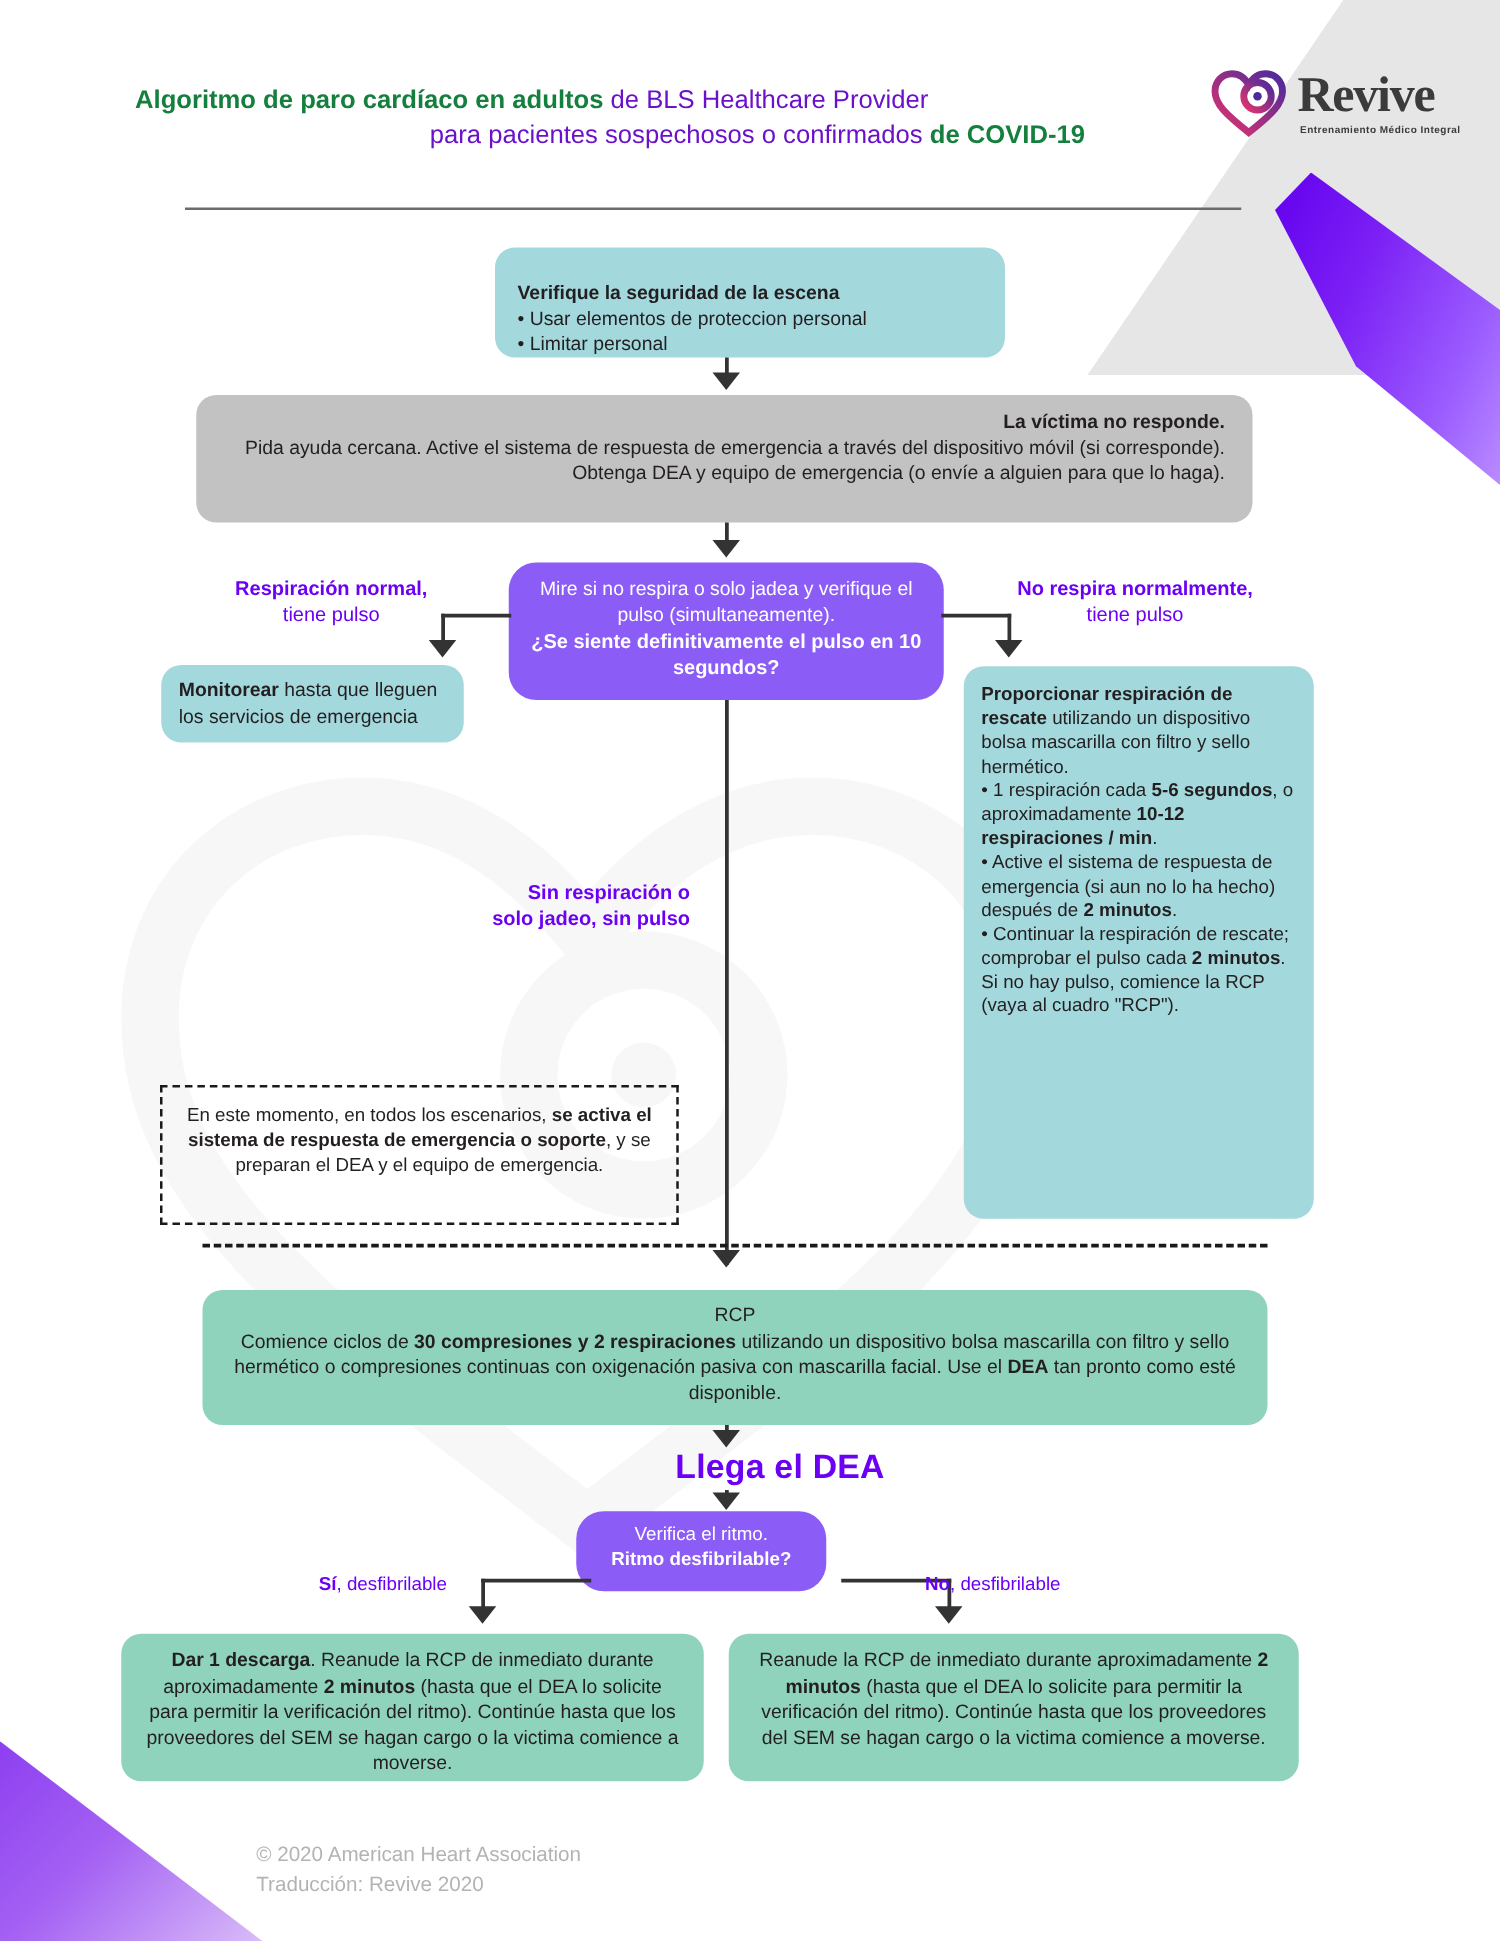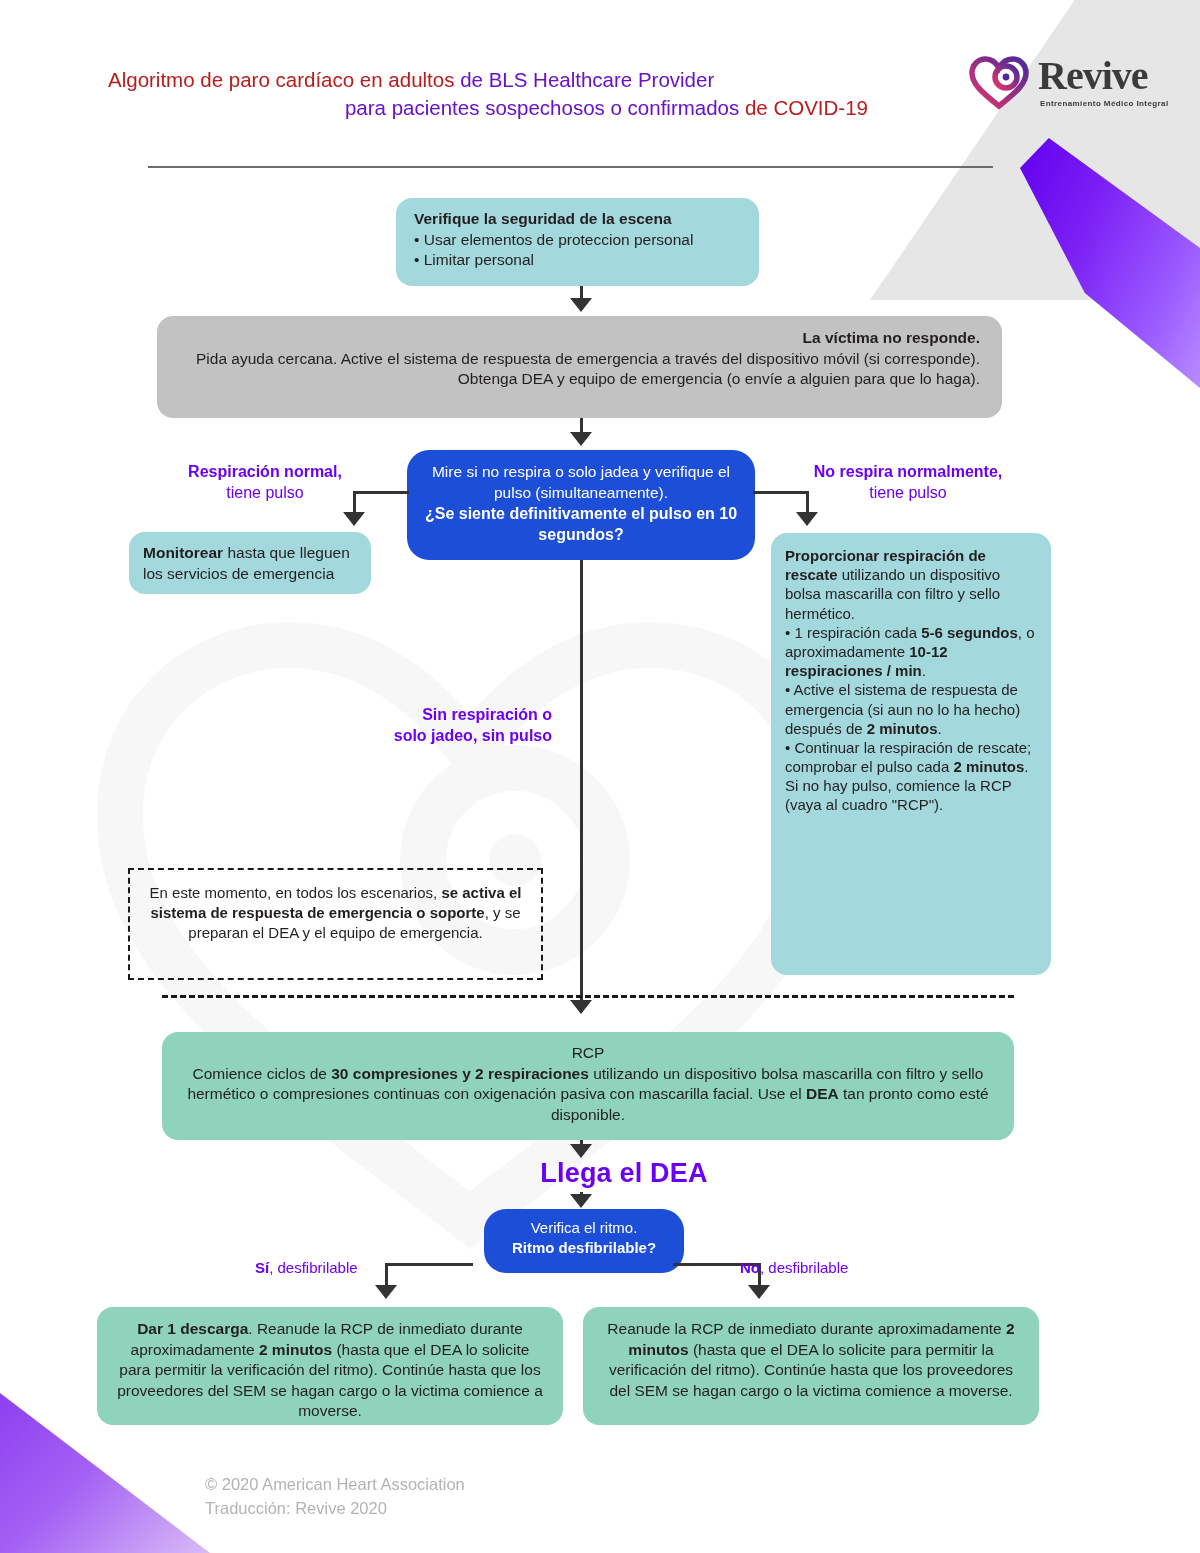--- a/index.html
+++ b/index.html
@@ -31,21 +31,21 @@
   }
   #deco-watermark {
     left:60px; top:560px; width:820px; height:700px;
     opacity:.55;
   }
 
   
   #header { position:absolute; left:108px; top:66px; width:760px; }
   #title-block { text-align:right; line-height:1.35; }
   .t-line { font-size:20.5px; color:#6a11c9; white-space:nowrap; }
-  .t-line .b { font-weight:normal; color:#b91c1c; }
+  .t-line .b { font-weight:bold; color:#15803d; }
   #title-line-1 { text-align:left; }
   #header-rule {
     position:absolute; left:148px; top:166px; width:845px; height:2px;
     background:#6b6b6b;
   }
 
   
   #logo { position:absolute; left:968px; top:50px; width:210px; height:74px; }
   #logo-heart { position:absolute; left:0; top:4px; width:62px; height:56px; }
   #logo-wordmark {
@@ -61,26 +61,26 @@
 
   
   .box {
     position:absolute; border-radius:16px;
     padding:10px 16px; line-height:1.33;
   }
   .box b, .box strong { font-weight:bold; }
   .teal   { background:#a3d8dd; color:#231f20; }
   .gray   { background:#c2c2c2; color:#231f20; }
   .mint   { background:#8fd3bd; color:#231f20; }
-  .purple { background:#1d4ed8; color:#ffffff; border-radius:22px; }
+  .purple { background:#8b5cf6; color:#ffffff; border-radius:22px; }
 
   
   #node-scene-safety {
-    left:396px; top:198px; width:363px; height:88px;
-    font-size:15.5px; padding:11px 18px;
+    left:396px; top:198px; width:408px; height:88px;
+    font-size:15.5px; padding:27px 18px;
   }
   #node-scene-safety .hd { font-weight:bold; font-size:15.5px; }
 
   #node-unresponsive {
     left:157px; top:316px; width:845px; height:102px;
     font-size:15.5px; text-align:right; padding:12px 22px;
   }
   #node-unresponsive .hd { font-weight:bold; }
 
   #node-check-pulse {
@@ -111,21 +111,21 @@
   }
 
   #node-aed-arrives {
     position:absolute; left:0; right:0; top:1158px;
     text-align:center; font-size:27px; font-weight:bold; color:#6b00f5;
     letter-spacing:.2px;
     padding-left:48px;
   }
 
   #node-rhythm-check {
-    left:484px; top:1209px; width:200px; height:64px;
+    left:461px; top:1209px; width:200px; height:64px;
     font-size:15px; text-align:center; padding:9px 10px;
   }
   #node-rhythm-check .hd { font-weight:bold; }
 
   #node-shock {
     left:97px; top:1307px; width:466px; height:118px;
     font-size:15.5px; text-align:center; padding:12px 16px;
   }
   #node-no-shock {
     left:583px; top:1307px; width:456px; height:118px;

